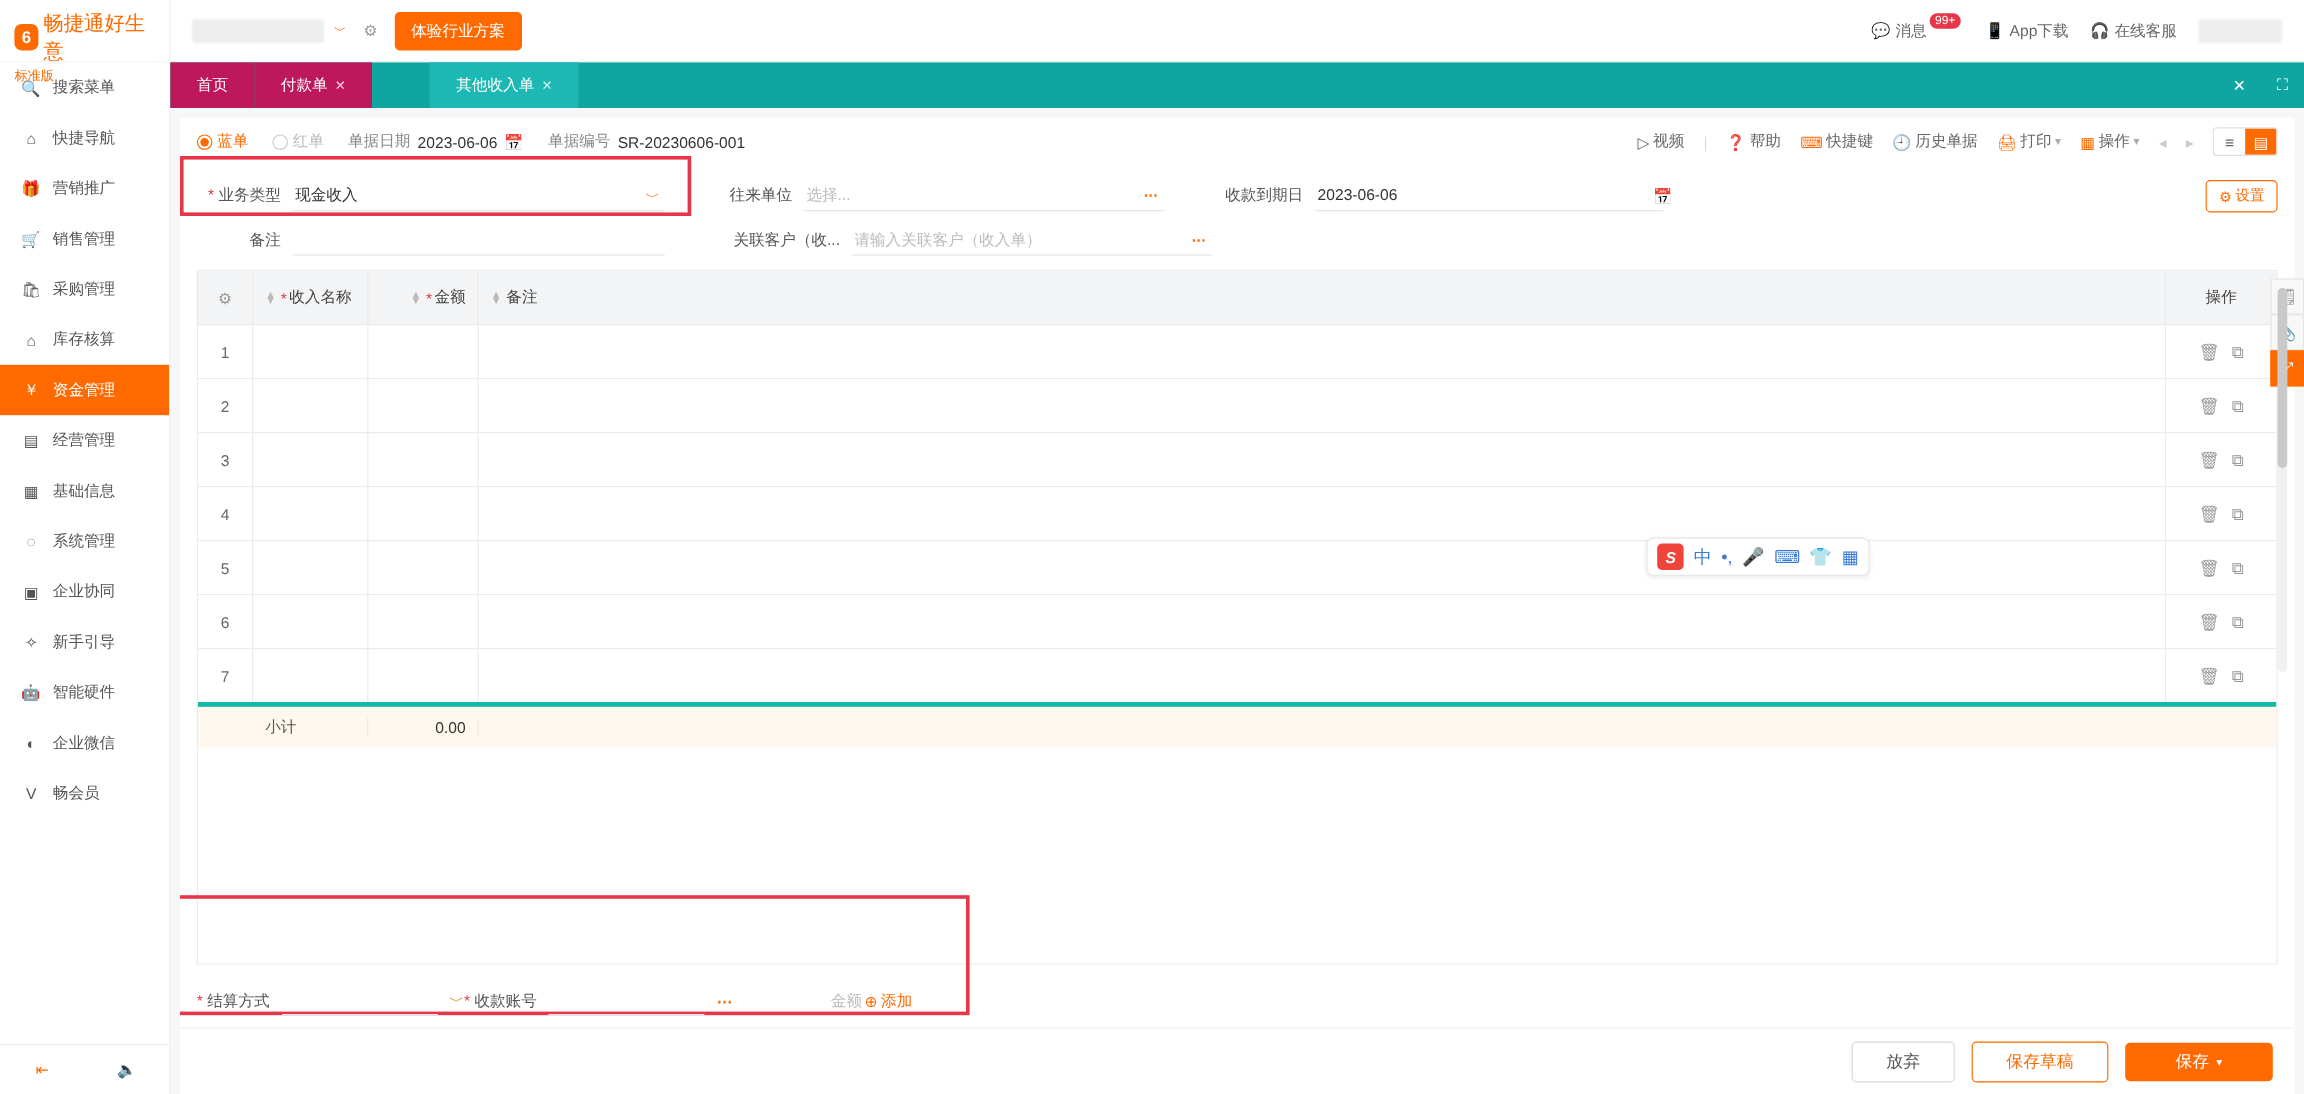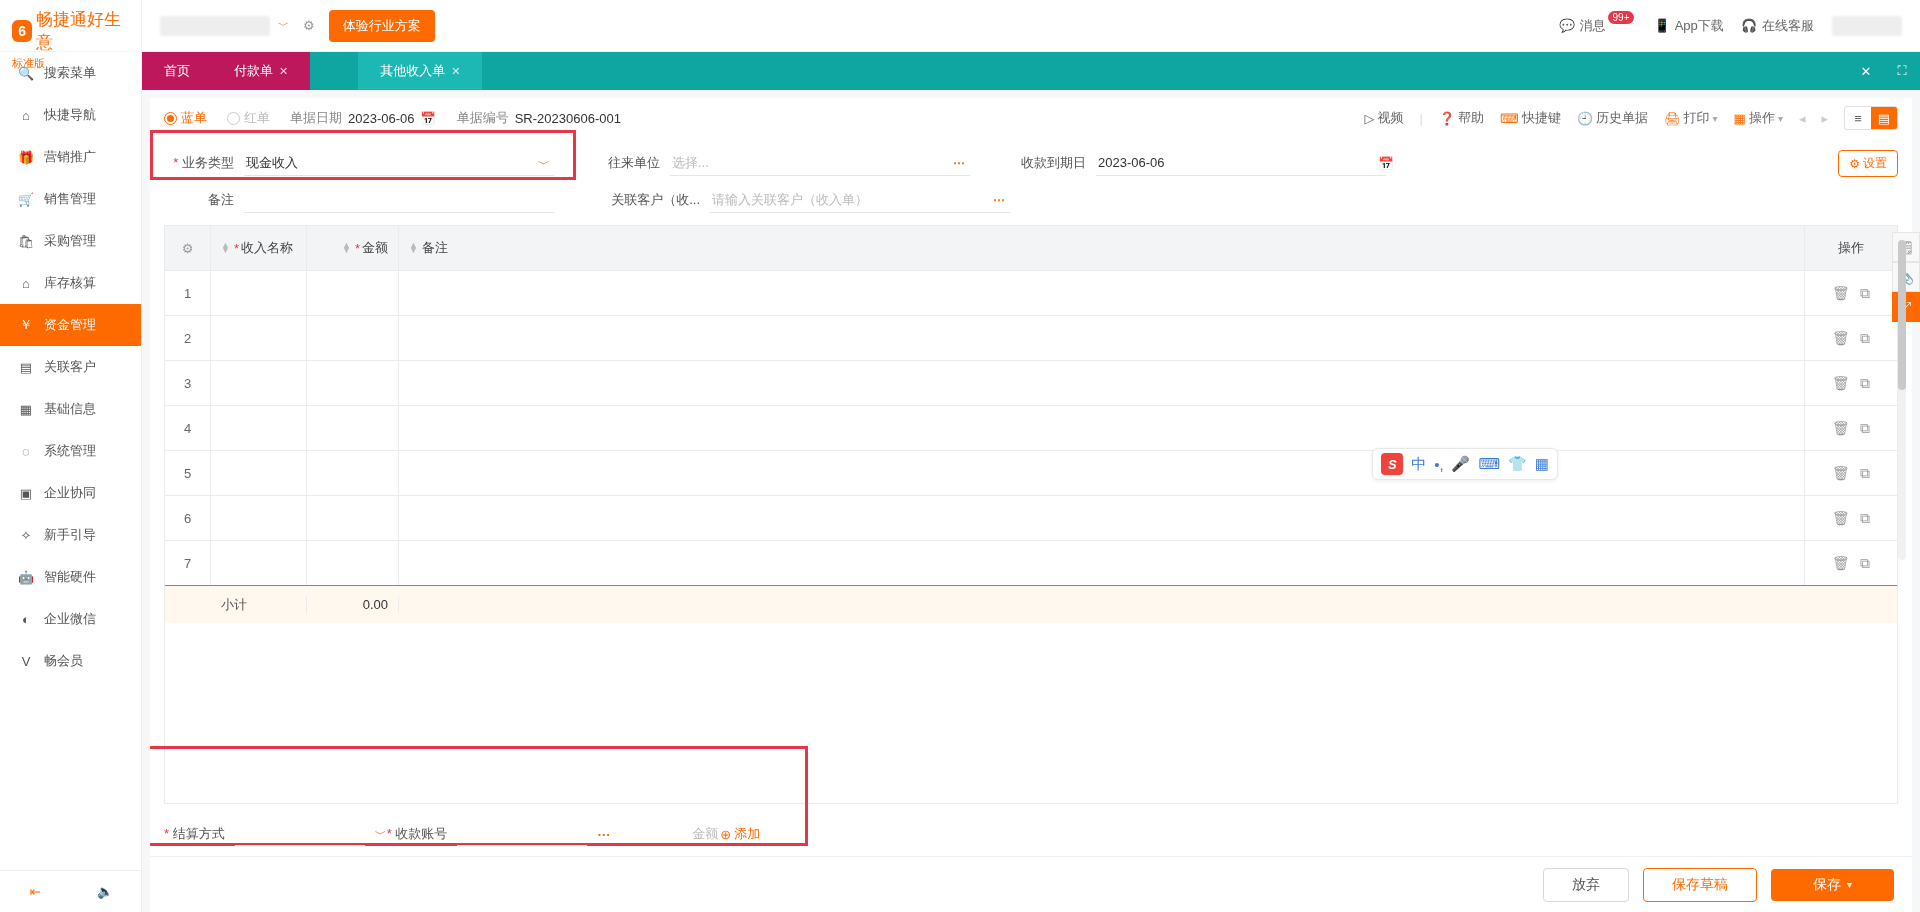--- a/index.html
+++ b/index.html
@@ -87,21 +87,21 @@
 .c-gear { width: 46px; justify-content: center; }
 .c-name { width: 96px; }
 .c-amt { width: 92px; justify-content: flex-end; }
 .c-remark { flex: 1; }
 .c-ops { width: 92px; justify-content: center; gap: 10px; }
 .sort-ic { color: #bbb; font-size: 9px; margin-right: 4px; display: inline-flex; flex-direction: column; line-height: 5px; }
 .th .req-s { color: #e6364a; margin-right: 2px; }
 .trow { height: 45px; border-top: 1px solid #ebebeb; }
 .trow .td.num { width: 46px; justify-content: center; color: #666; }
 .row-ic { color: #999; cursor: pointer; font-size: 14px; }
-.subtotal { background: #fff8ee; height: 38px; border-top: 1px solid #14b8a6; display: flex; align-items: center; }
+.subtotal { background: #fff8ee; height: 38px; border-top: 4px solid #14b8a6; display: flex; align-items: center; }
 
 
 .settle { padding: 18px 14px 10px; display: flex; align-items: center; font-size: 13px; position: relative; }
 .sin { border: none; border-bottom: 1px solid #e5e5e5; padding: 4px 2px; width: 130px; outline: none; font-size: 13px; background: transparent; }
 .sin.amount { text-align: right; color: #bbb; }
 .add-link { color: #ff6a00; display: inline-flex; align-items: center; gap: 3px; cursor: pointer; }
 
 
 .footer { height: 56px; display: flex; align-items: center; justify-content: flex-end; gap: 14px; padding: 0 18px; background: #fff; border-top: 1px solid #f0f0f0; }
 .btn-plain { border: 1px solid #d9d9d9; background: #fff; color: #555; padding: 7px 28px; border-radius: 4px; cursor: pointer; font-size: 14px; }
@@ -161,21 +161,21 @@
         <div class="nav-item">
           <span class="nav-icon">⌂</span>
           <span>库存核算</span>
         </div>
         <div class="nav-item active">
           <span class="nav-icon">￥</span>
           <span>资金管理</span>
         </div>
         <div class="nav-item">
           <span class="nav-icon">▤</span>
-          <span>关联客户</span>
+          <span>经营管理</span>
         </div>
         <div class="nav-item">
           <span class="nav-icon">▦</span>
           <span>基础信息</span>
         </div>
         <div class="nav-item">
           <span class="nav-icon">◌</span>
           <span>系统管理</span>
         </div>
         <div class="nav-item">

